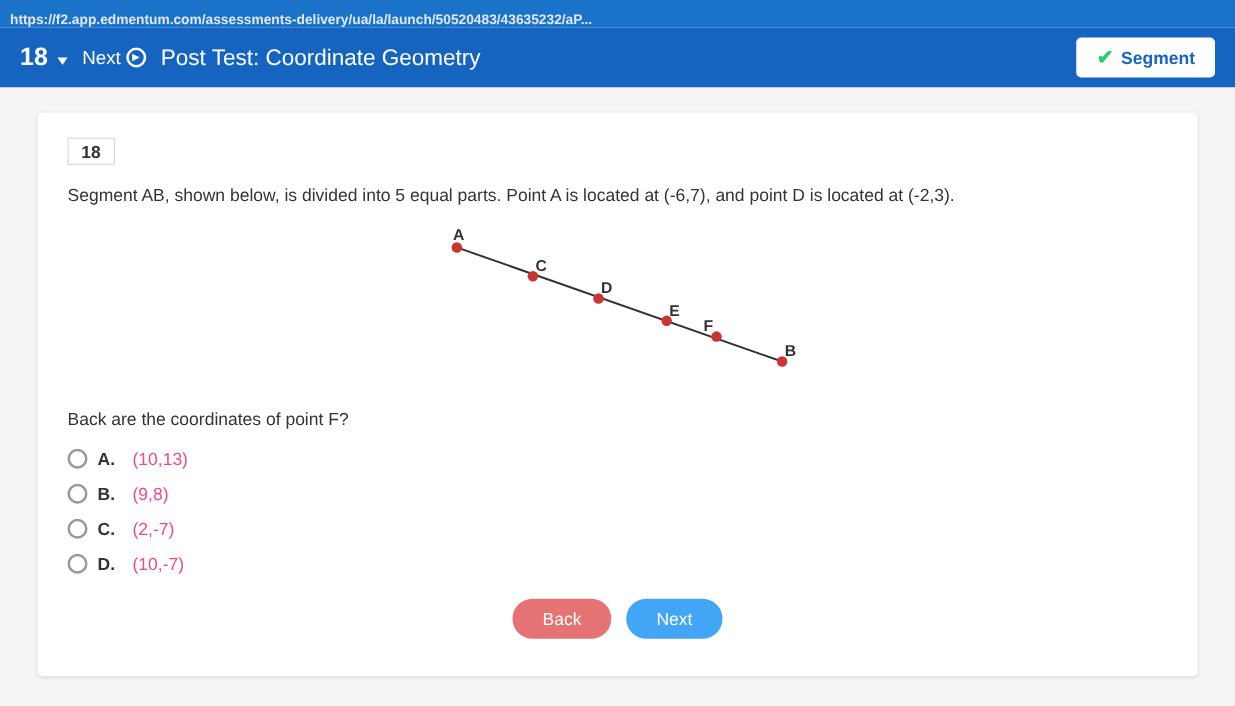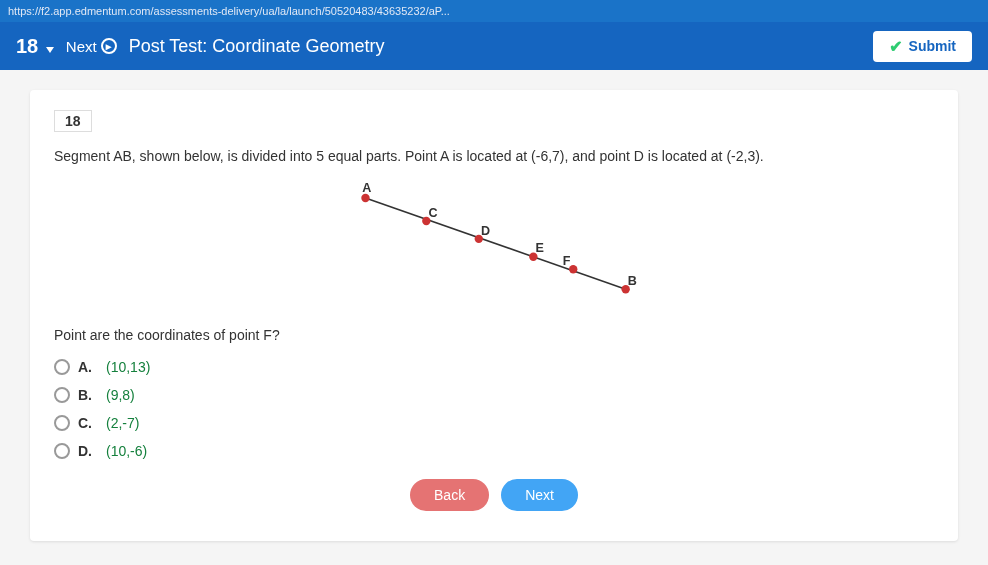--- a/index.html
+++ b/index.html
@@ -2,24 +2,25 @@
 <html><head>
   <meta charset="utf-8">
   <style>
     * { margin: 0; padding: 0; box-sizing: border-box; }
     body { font-family: Arial, sans-serif; background: #f0f0f0; width: 988px; height: 565px; overflow: hidden; }
 
     .top-bar {
       background: #1a73c8;
       height: 22px;
       display: flex;
-      align-items: center;
+      align-items: flex-end;
       padding: 0 8px;
       font-size: 12px;
       color: white;
+      font-weight: bold;
     }
     .top-bar-url {
       flex: 1;
       font-size: 11px;
       color: #e0e8f5;
     }
 
     .nav-bar {
       background: #1565c0;
       height: 48px;
@@ -149,21 +150,21 @@
 
     .option-label {
       font-size: 14px;
       font-weight: bold;
       color: #333;
       min-width: 20px;
     }
 
     .option-value {
       font-size: 14px;
-      color: #15803d;
+      color: #ec4899;
     }
 
     .bottom-buttons {
       display: flex;
       justify-content: center;
       gap: 12px;
       margin-top: 20px;
     }
 
     .btn-back {
@@ -208,21 +209,21 @@
     <span>18</span>
     <span class="chevron-down"></span>
   </span>
   <span class="nav-next">
     <span>Next</span>
     <span class="arrow-icon">►</span>
   </span>
   <span class="nav-title">Post Test: Coordinate Geometry</span>
   <button class="submit-btn">
     <span class="submit-icon">✔</span>
-    <span>Submit</span>
+    <span>Segment</span>
   </button>
 </div>
 
 <div class="main-content">
   <div class="question-card">
 
     
     <div class="question-number">18</div>
 
     
@@ -248,21 +249,21 @@
 
         <circle cx="228" cy="86" r="4" fill="#cc3333"></circle>
         <text x="218" y="82" font-size="12" font-weight="bold" fill="#333">F</text>
 
         <circle cx="278" cy="105" r="4" fill="#cc3333"></circle>
         <text x="280" y="101" font-size="12" font-weight="bold" fill="#333">B</text>
       </svg>
     </div>
 
     
-    <div class="sub-question">Point are the coordinates of point F?</div>
+    <div class="sub-question">Back are the coordinates of point F?</div>
 
     
     <ul class="options-list">
       <li class="option-item">
         <span class="option-radio"></span>
         <span class="option-label">A.</span>
         <span class="option-value">(10,13)</span>
       </li>
       <li class="option-item">
         <span class="option-radio"></span>
@@ -270,21 +271,21 @@
         <span class="option-value">(9,8)</span>
       </li>
       <li class="option-item">
         <span class="option-radio"></span>
         <span class="option-label">C.</span>
         <span class="option-value">(2,-7)</span>
       </li>
       <li class="option-item">
         <span class="option-radio"></span>
         <span class="option-label">D.</span>
-        <span class="option-value">(10,-6)</span>
+        <span class="option-value">(10,-7)</span>
       </li>
     </ul>
 
     
     <div class="bottom-buttons">
       <button class="btn-back">Back</button>
       <button class="btn-next">Next</button>
     </div>
 
   </div>

